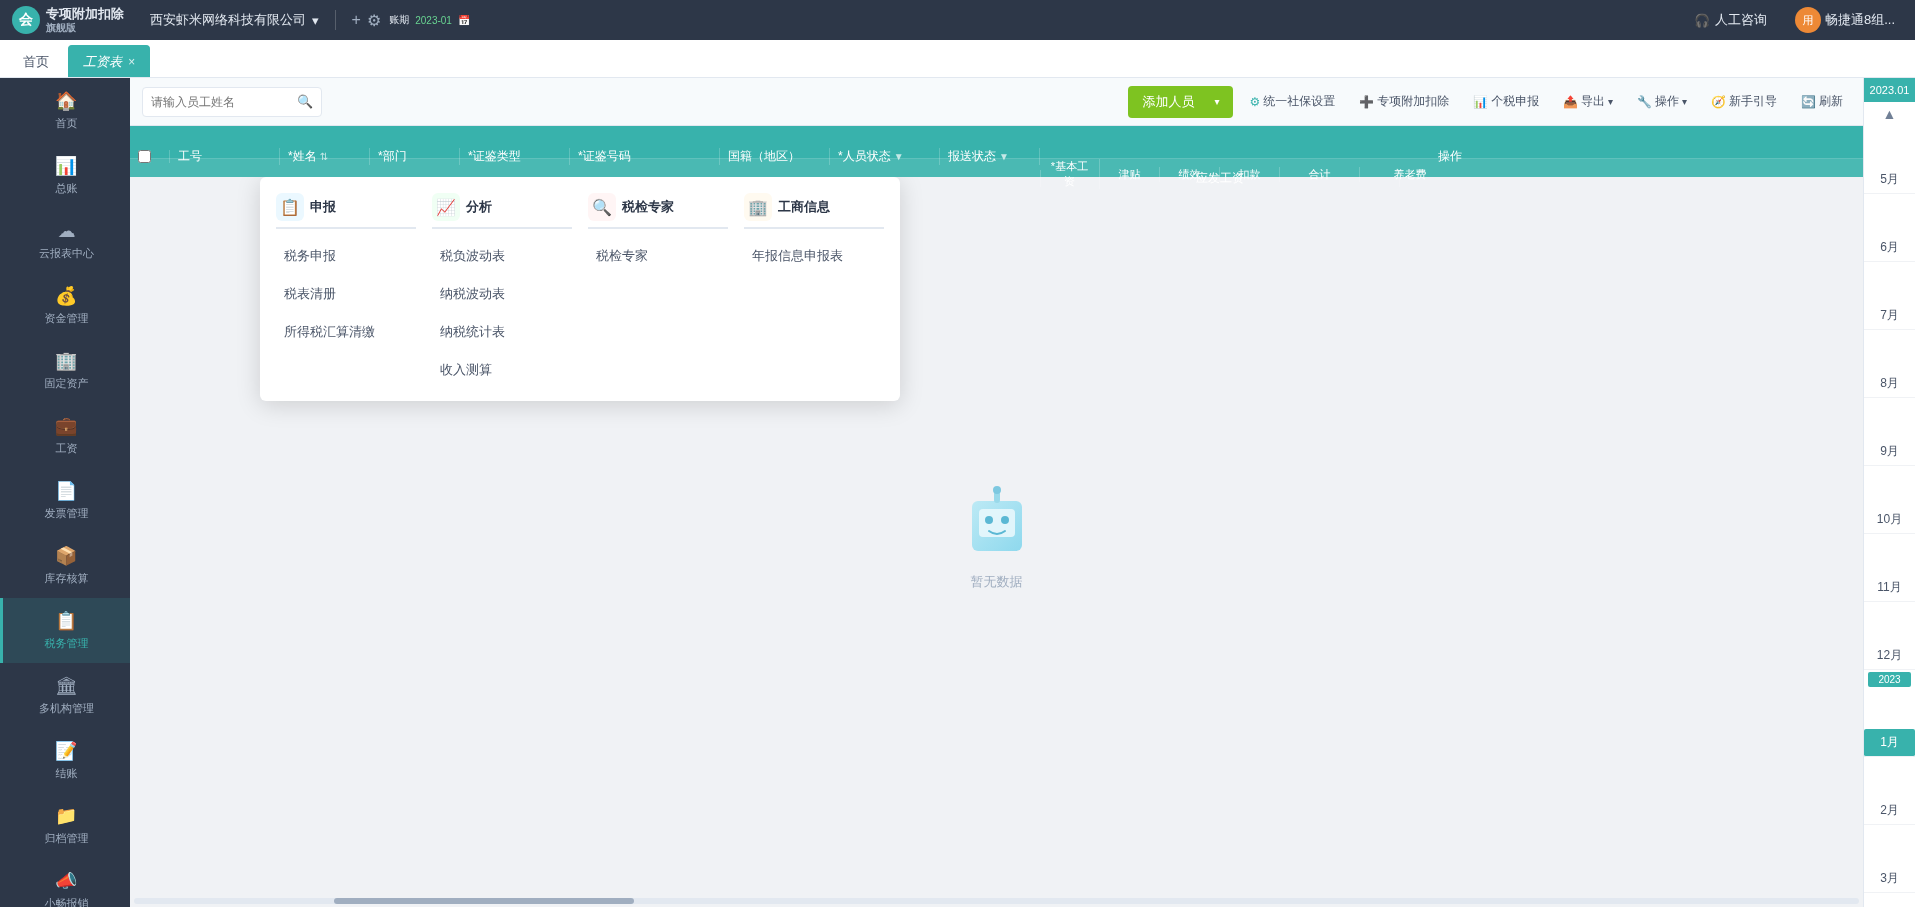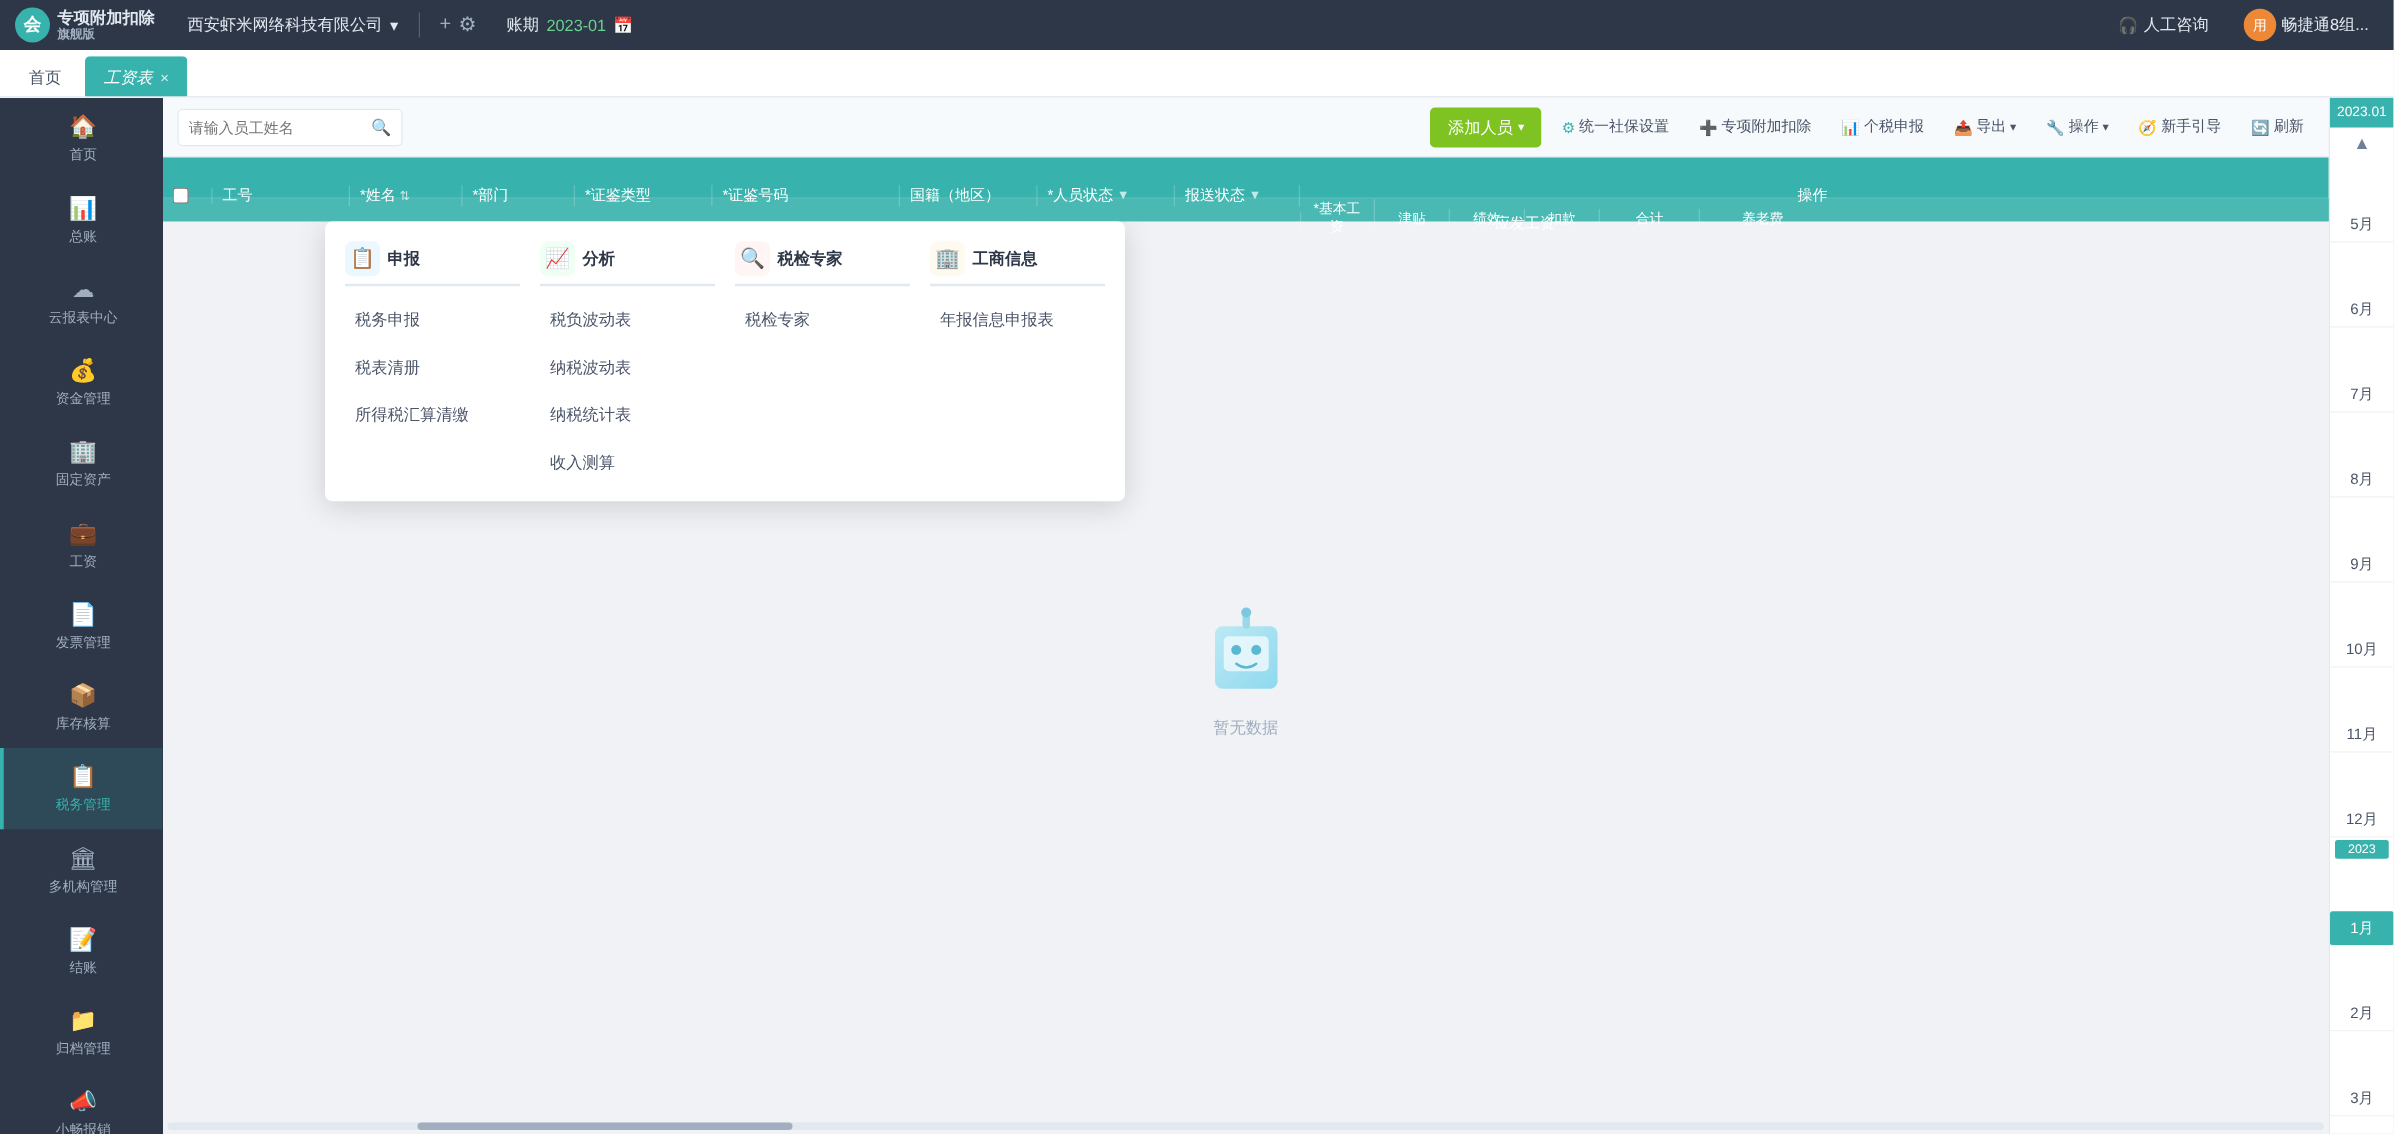--- a/index.html
+++ b/index.html
@@ -43,22 +43,22 @@
       font-size: 13px;
       cursor: pointer;
       padding: 4px 8px;
       border-radius: 4px;
     }
     .header-period {
       display: flex;
       align-items: center;
       gap: 6px;
       color: #e2e8f0;
-      font-size: 13px;
-      margin-left: 16px;
+      font-size: 10px;
+      margin-left: 0;
       justify-content: center;
     }
     .header-right {
       margin-left: auto;
       display: flex;
       align-items: center;
       gap: 12px;
       color: #e2e8f0;
       font-size: 13px;
     }
@@ -184,21 +184,21 @@
     .search-icon { color: #a0aec0; font-size: 13px; }
     .btn-add-person {
       height: 32px;
       background: #7ec321;
       color: #fff;
       border: none;
       border-radius: 4px;
       padding: 0 14px;
       font-size: 13px;
       cursor: pointer;
-      display: flex; align-items: center; gap: 4px;
+      display: flex; align-items: center; gap: 20px;
       margin-left: auto;
     }
     .btn-add-person .arrow { font-size: 10px; }
     .toolbar-action {
       display: flex; align-items: center; gap: 3px;
       cursor: pointer; color: #4a5568; font-size: 12px;
       padding: 4px 8px; border-radius: 3px;
     }
     .toolbar-action .icon { color: #38b2ac; }
     .th {

